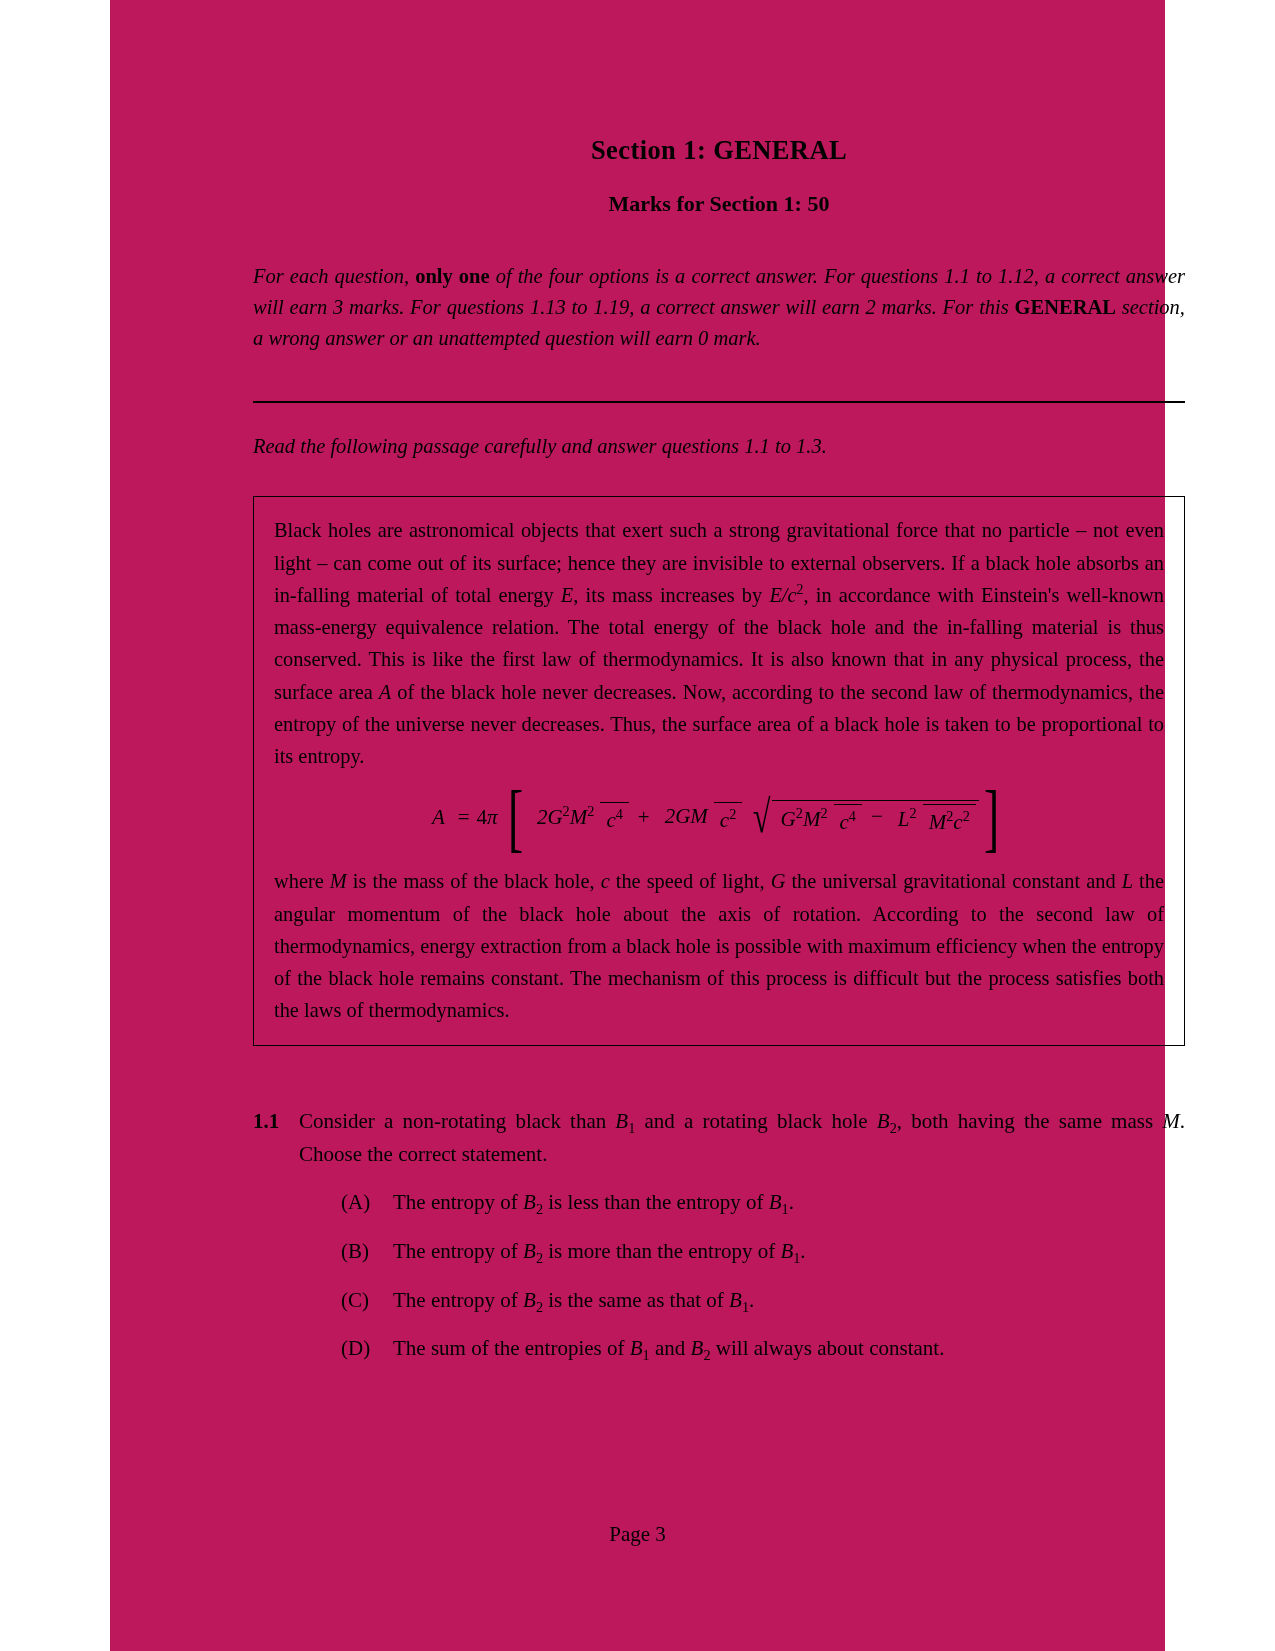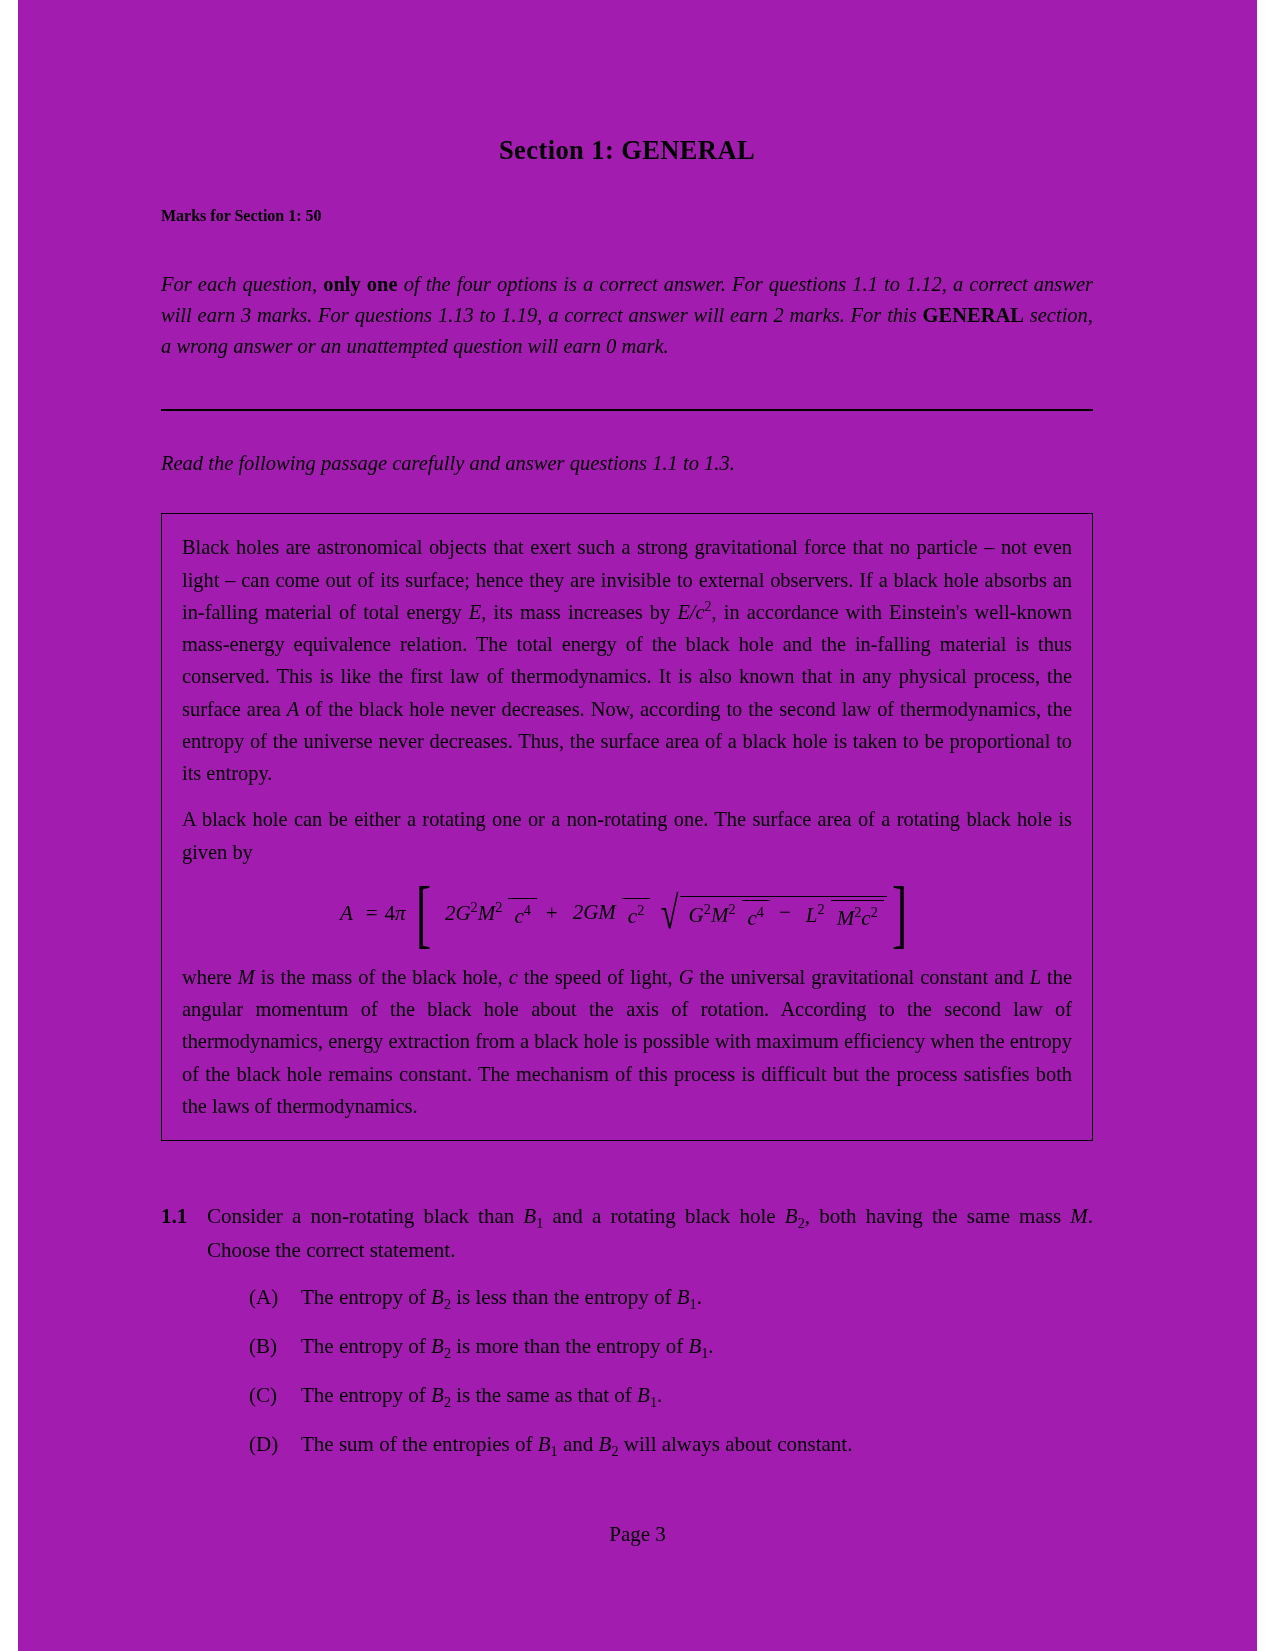--- a/index.html
+++ b/index.html
@@ -6,47 +6,47 @@
     margin: 0;
     padding: 0;
     background: #ffffff;
   }
   body {
     font-family: "Liberation Serif", "DejaVu Serif", serif;
     color: #000000;
   }
   .page {
     position: relative;
-    width: 1239px;
+    width: 1055px;
     height: 1651px;
     margin: 0 auto;
-    background: #a21caf;
+    background: #be185d;
     box-sizing: border-box;
   }
   .content {
     position: absolute;
     left: 143px;
     top: 0;
     width: 932px;
   }
 
   
   .section-title {
     text-align: center;
     font-weight: bold;
     font-size: 26.5px;
     letter-spacing: 0.4px;
     margin-top: 135px;
     margin-bottom: 0;
   }
   .marks-line {
-    text-align: left;
+    text-align: center;
     font-weight: bold;
-    font-size: 16px;
-    margin-top: 41px;
+    font-size: 22px;
+    margin-top: 25px;
   }
 
   
   .instructions {
     font-style: italic;
     font-size: 20.5px;
     line-height: 1.52;
     text-align: justify;
     margin-top: 44px;
   }
@@ -56,21 +56,21 @@
   .hrule {
     border: 0;
     border-top: 2.2px solid #000;
     margin: 47px 0 0 0;
     width: 100%;
   }
 
   .read-line {
     font-style: italic;
     font-size: 20.5px;
-    margin-top: 41px;
+    margin-top: 32px;
   }
 
   
   .passage-box {
     border: 1.6px solid #000;
     margin-top: 38px;
     padding: 17px 20px 18px 20px;
     box-sizing: border-box;
   }
   .passage-box p {
@@ -193,21 +193,20 @@
     </div>
 
     <hr class="hrule">
 
     <div class="read-line">Read the following passage carefully and answer questions 1.1 to 1.3.</div>
 
     <div class="passage-box">
 
       <p><span>Black holes are astronomical objects that exert such a strong gravitational force that no particle – not even light – can come out of its surface; hence they are invisible to external observers. If a black hole absorbs an in-falling material of total energy </span><span class="mi">E</span><span>, its mass increases by </span><span class="mi">E/c</span><sup class="exn">2</sup><span>, in accordance with Einstein's well-known mass-energy equivalence relation. The total energy of the black hole and the in-falling material is thus conserved. This is like the first law of thermodynamics. It is also known that in any physical process, the surface area </span><span class="mi">A</span><span> of the black hole never decreases. Now, according to the second law of thermodynamics, the entropy of the universe never decreases. Thus, the surface area of a black hole is taken to be proportional to its entropy.</span></p>
 
-      <p>A black hole can be either a rotating one or a non-rotating one. The surface area of a rotating black hole is given by</p>
 
       <div class="formula">
         <span class="f-lhs">A</span>
         <span class="f-eq">=</span>
         <span>4</span>
           <span class="f-pi">π</span>
 
         <span class="bracket">
           <span class="bk">[</span>
 

